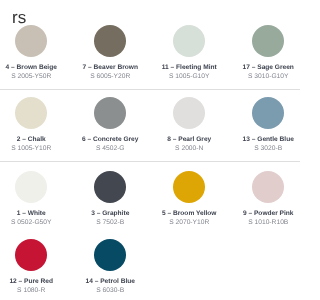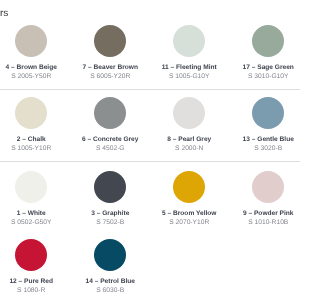--- a/index.html
+++ b/index.html
@@ -1,21 +1,21 @@
 <!DOCTYPE html>
 <html><head>
 <meta charset="utf-8">
 <style>
   html,body{margin:0;padding:0;}
   body{width:300px;height:300px;overflow:hidden;background:#ffffff;
        font-family:"Liberation Sans",sans-serif;-webkit-font-smoothing:antialiased;
        text-rendering:geometricPrecision;}
   .page{position:relative;width:300px;height:300px;overflow:hidden;will-change:opacity;}
-  .heading{position:absolute;left:0;top:8.3px;font-size:10px;font-weight:400;
-           color:#333333;white-space:nowrap;}
+  .heading{position:absolute;left:0;top:8.3px;font-size:17px;font-weight:400;
+           color:#333333;white-space:nowrap;padding-left:12px;}
   .sep{position:absolute;left:0;width:300px;height:1px;background:#dedee1;}
   .row{position:absolute;left:0;width:300px;height:56px;}
   .row-1{top:24.9px;}
   .row-2{top:97px;}
   .row-3{top:171px;}
   .row-4{top:238.8px;}
   .sep-1{top:89px;}
   .sep-2{top:160.5px;}
   .cell{position:absolute;top:0;width:79px;display:flex;flex-direction:column;align-items:center;}
   .col-1{left:-8.25px;} .col-2{left:70.75px;} .col-3{left:149.75px;} .col-4{left:228.75px;}

